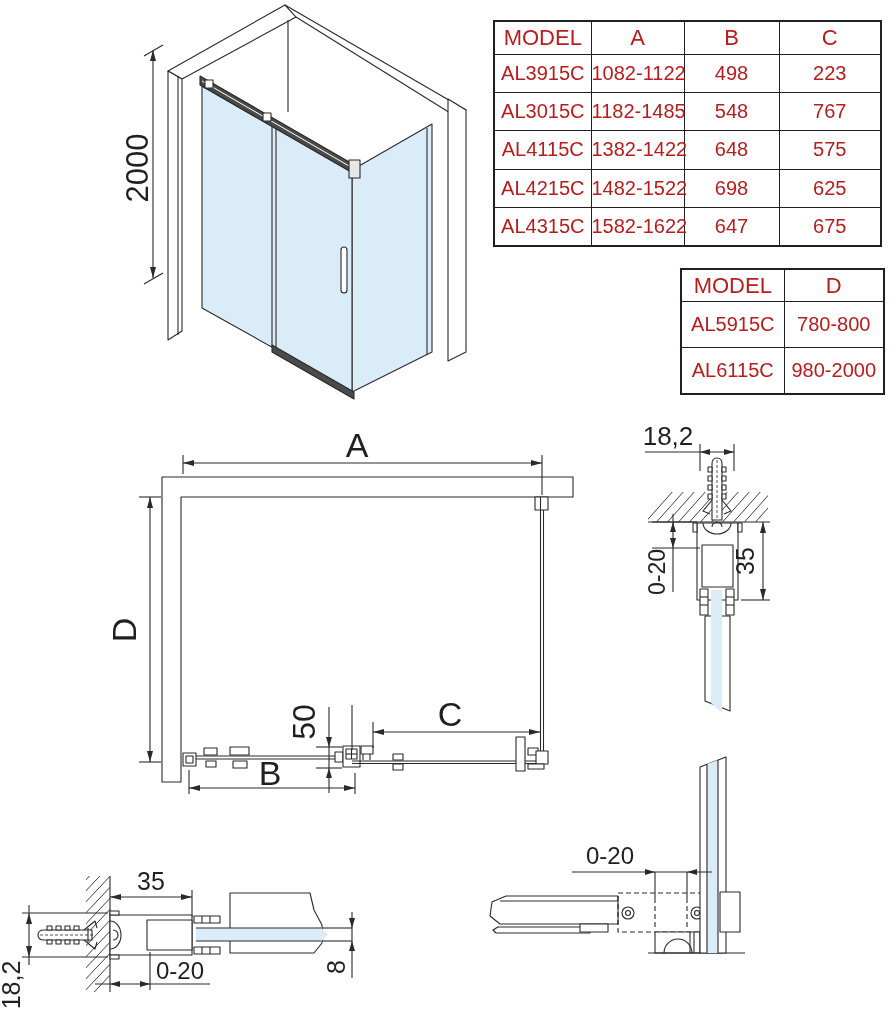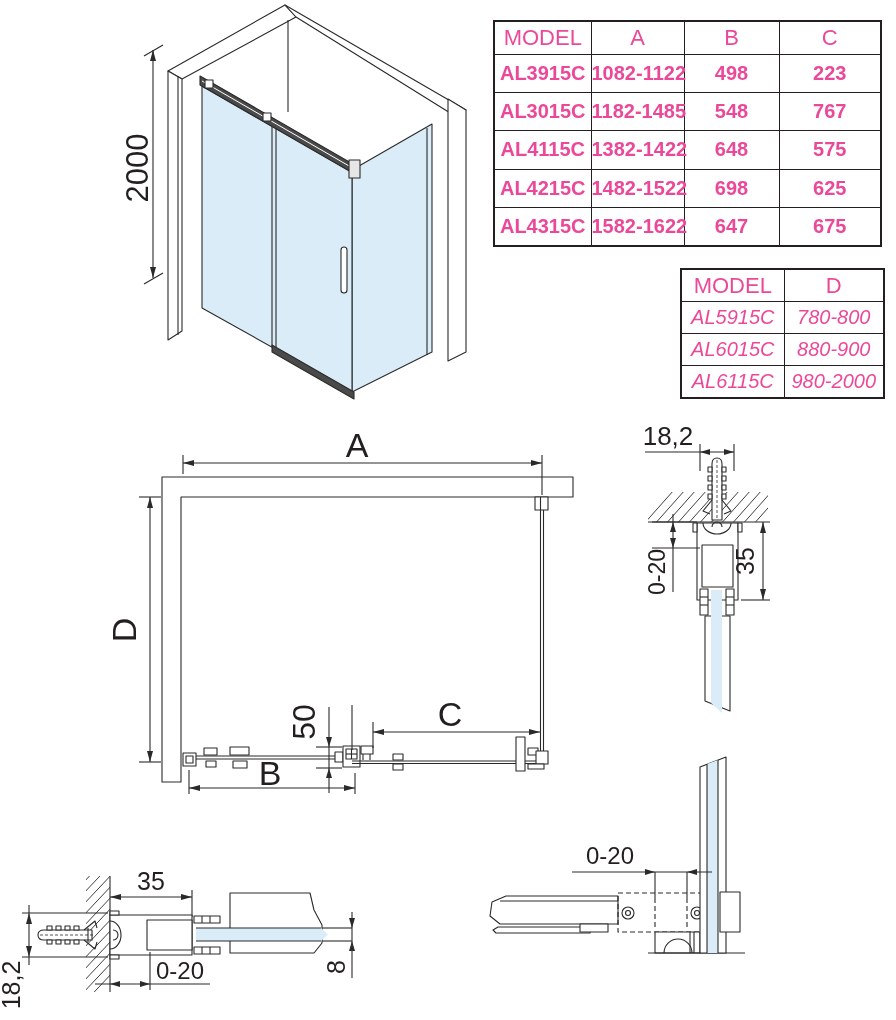--- a/index.html
+++ b/index.html
@@ -1,28 +1,28 @@
 <!DOCTYPE html>
 <html><head>
 <meta charset="utf-8">
 <style>
   html,body{margin:0;padding:0;background:#fff;}
   .canvas{position:relative;width:896px;height:1020px;background:#fff;overflow:hidden;
           font-family:"Liberation Sans",sans-serif;color:#231f20;}
   svg.art{position:absolute;left:0;top:0;}
   .dimtable{position:absolute;border-collapse:collapse;table-layout:fixed;background:#fff;}
   .dimtable th,.dimtable td{border:1.4px solid #231f20;text-align:center;vertical-align:middle;
-          padding:0;font-weight:normal;color:#ec4899;white-space:nowrap;}
+          padding:0;font-weight:normal;color:#b91c1c;white-space:nowrap;}
   .dimtable{border:2px solid #231f20;}
   #t1{left:493px;top:20px;width:387px;height:227px;font-size:20px;}
   #t1 th{font-size:22px;height:32px;}
-  #t1 td{height:32px;font-weight:bold;}
+  #t1 td{height:32px;}
   #t2{left:680px;top:268px;width:203px;height:127px;font-size:20px;}
   #t2 th{font-size:22px;height:31px;}
-  #t2 td{height:31px;font-style:italic;}
+  #t2 td{height:31px;}
   .lbl{fill:#231f20;stroke:none;font-family:"Liberation Sans",sans-serif;}
 </style>
 </head>
 <body>
 
 <div class="canvas">
 
 <svg class="art" width="896" height="1020" viewBox="0 0 896 1020">
   <defs>
     <clipPath id="hatchClipTR">
@@ -428,23 +428,19 @@
       <th>MODEL</th>
       <th>D</th>
     </tr>
   </thead>
   <tbody>
     <tr>
       <td>AL5915C</td>
       <td>780-800</td>
     </tr>
     <tr>
-      <td>AL6015C</td>
-      <td>880-900</td>
-    </tr>
-    <tr>
       <td>AL6115C</td>
       <td>980-2000</td>
     </tr>
   </tbody>
 </table>
 
 </div>
 
 </body></html>

